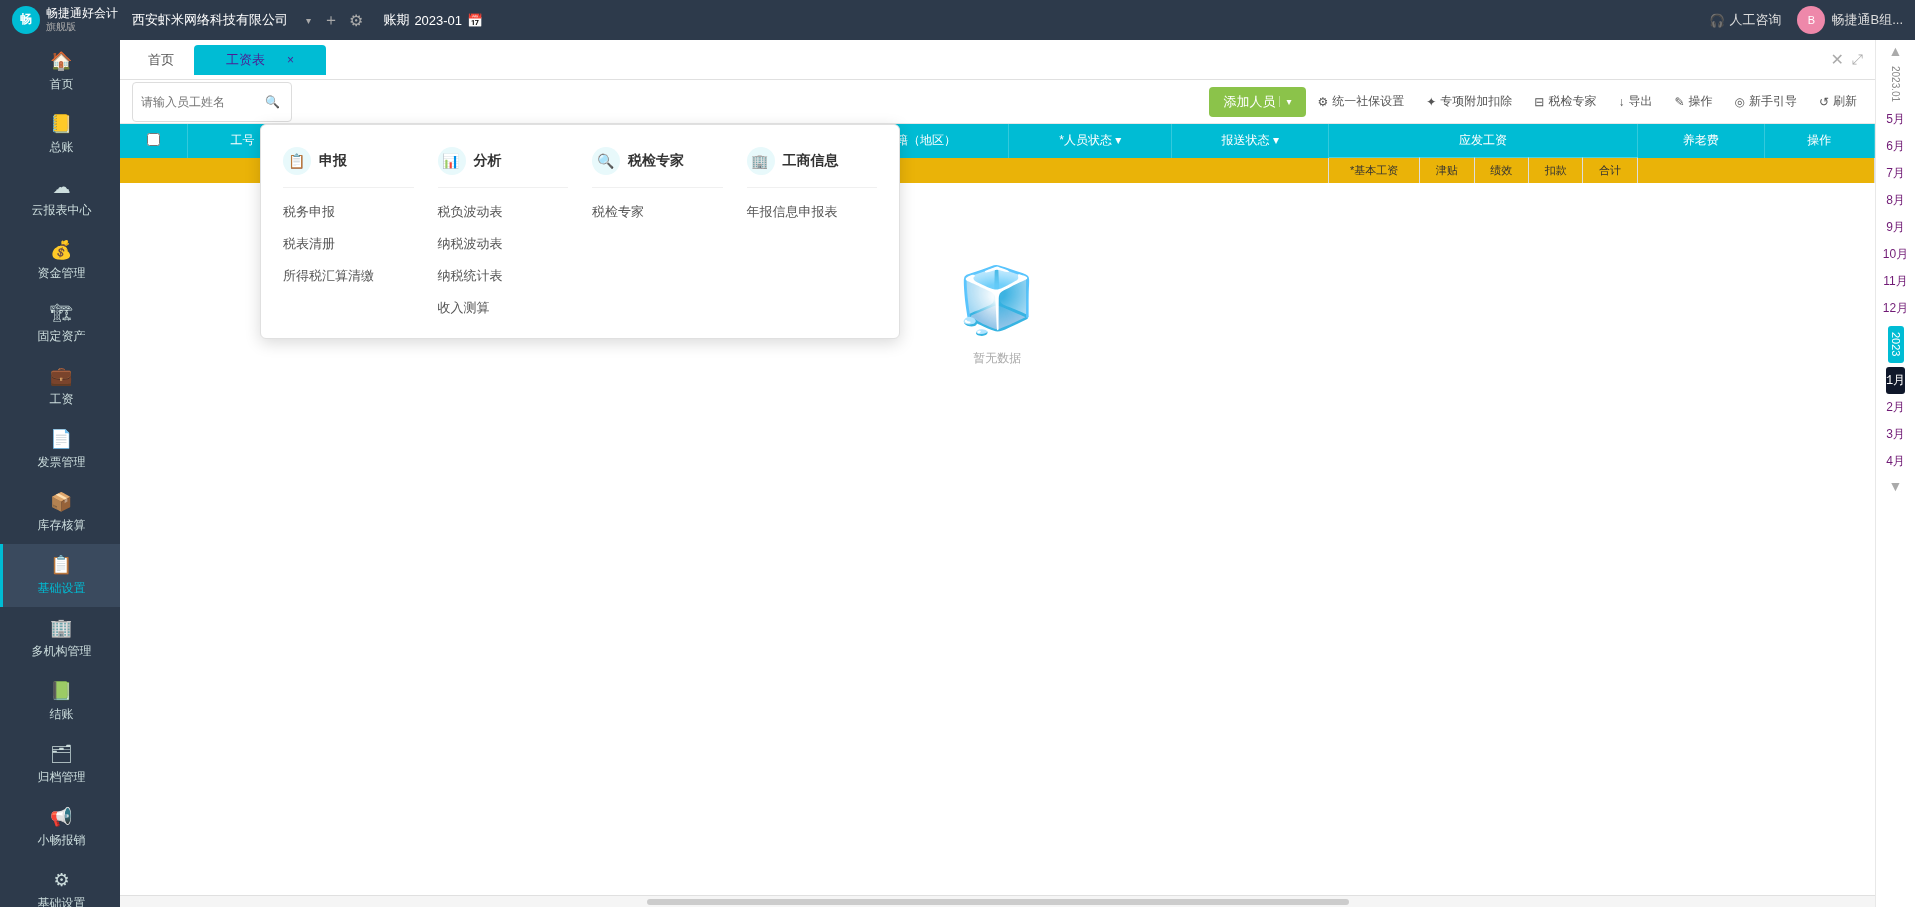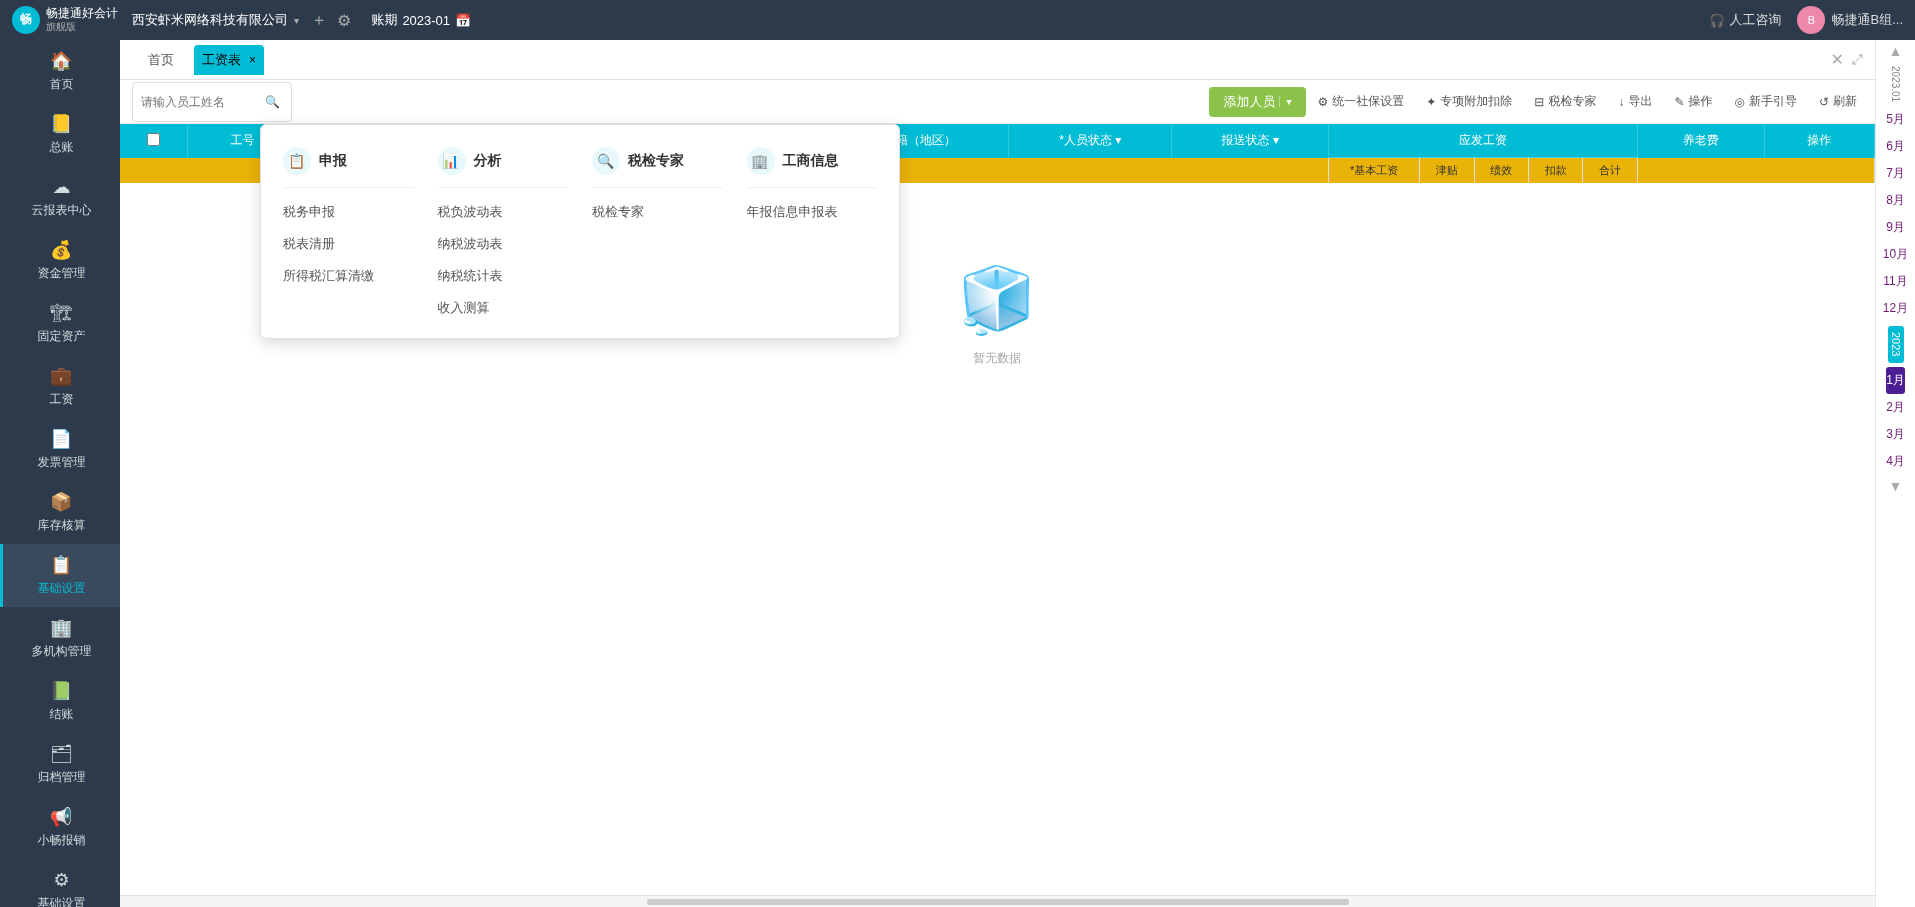--- a/index.html
+++ b/index.html
@@ -26,21 +26,21 @@
     .logo-icon {
       width: 28px; height: 28px;
       background: #00bcd4;
       border-radius: 50%;
       display: flex; align-items: center; justify-content: center;
       font-size: 12px; font-weight: bold; color: #fff;
     }
     .logo-text { font-size: 12px; line-height: 1.2; color: #fff; }
     .logo-sub { font-size: 10px; color: #aaa; }
     .top-bar-company {
-      display: flex; align-items: center; gap: 6px;
+      display: flex; align-items: center; gap: 18px;
       color: #fff; font-size: 13px; cursor: pointer;
     }
     .top-bar-company .arrow { color: #aaa; font-size: 10px; }
     .top-bar-icons { display: flex; align-items: center; gap: 10px; margin-left: 12px; color: #aaa; font-size: 16px; }
     .top-bar-period { display: flex; align-items: center; gap: 5px; margin-left: 20px; color: #fff; font-size: 13px; }
     .top-bar-right { margin-left: auto; display: flex; align-items: center; gap: 16px; color: #ddd; font-size: 13px; }
     .top-bar-right span { cursor: pointer; display: flex; align-items: center; gap: 4px; }
     .user-avatar { width: 28px; height: 28px; border-radius: 50%; background: #e8a; display: flex; align-items: center; justify-content: center; font-size: 11px; color: #fff; }
 
     
@@ -75,26 +75,26 @@
       display: flex; align-items: center;
       padding: 0 12px; gap: 4px;
     }
     .tab-home {
       padding: 6px 16px;
       border-radius: 4px 4px 0 0;
       font-size: 13px; cursor: pointer;
       color: #555;
     }
     .tab-item {
-      padding: 6px 8px;
+      padding: 6px 32px;
       background: #00bcd4;
-      color: #000000;
+      color: #4c1d95;
       border-radius: 4px 4px 0 0;
       font-size: 13px;
-      display: flex; align-items: center; gap: 8px;
+      display: flex; align-items: center; gap: 22px;
       cursor: pointer;
     }
     .tab-close { font-size: 12px; cursor: pointer; }
 
     
     .toolbar {
       height: 44px;
       background: #fff;
       border-bottom: 1px solid #e8e8e8;
       display: flex; align-items: center;
@@ -184,21 +184,21 @@
       writing-mode: vertical-rl; color: #fff;
       background: #00bcd4; border-radius: 3px;
       padding: 6px 2px; font-size: 11px; margin: 4px 0;
       cursor: pointer;
     }
     .rs-month {
       width: 100%; text-align: center;
       padding: 5px 0; cursor: pointer; color: #701a75;
       font-size: 12px;
     }
-    .rs-month.active { background: #4c1d95; color: #fff; border-radius: 3px; }
+    .rs-month.active { background: #0f172a; color: #fff; border-radius: 3px; font-family: Liberation Mono, monospace; }
     .rs-arrow { color: #aaa; font-size: 14px; cursor: pointer; padding: 3px 0; }
     .rs-title { font-size: 11px; color: #888; padding: 4px 0; }
 
     
     ::-webkit-scrollbar { width: 6px; height: 6px; }
     ::-webkit-scrollbar-track { background: #f1f1f1; }
     ::-webkit-scrollbar-thumb { background: #c1c1c1; border-radius: 3px; }
   </style>
 </head>
 <body>

